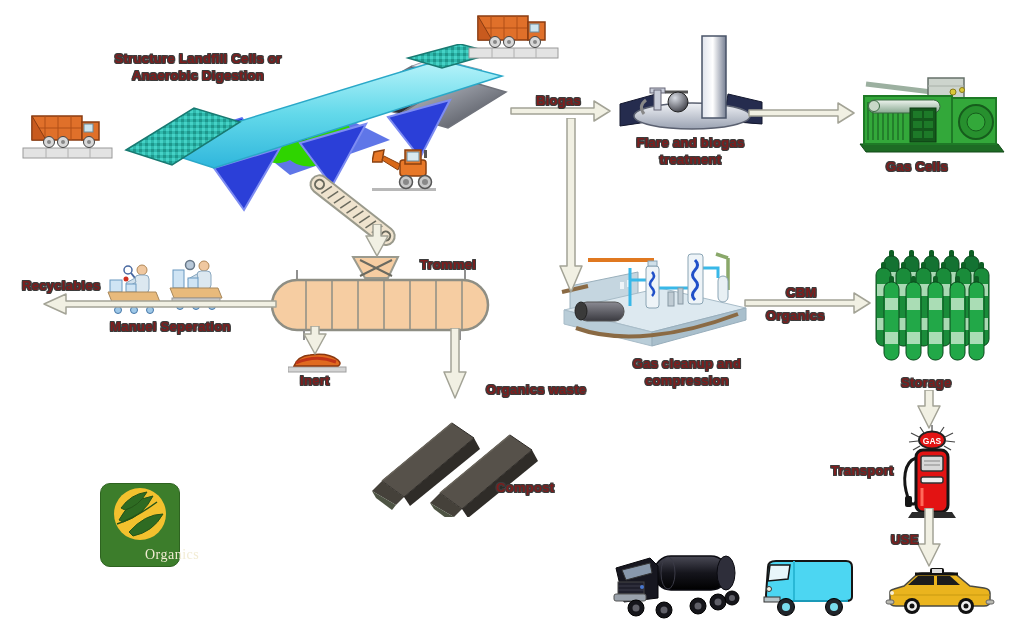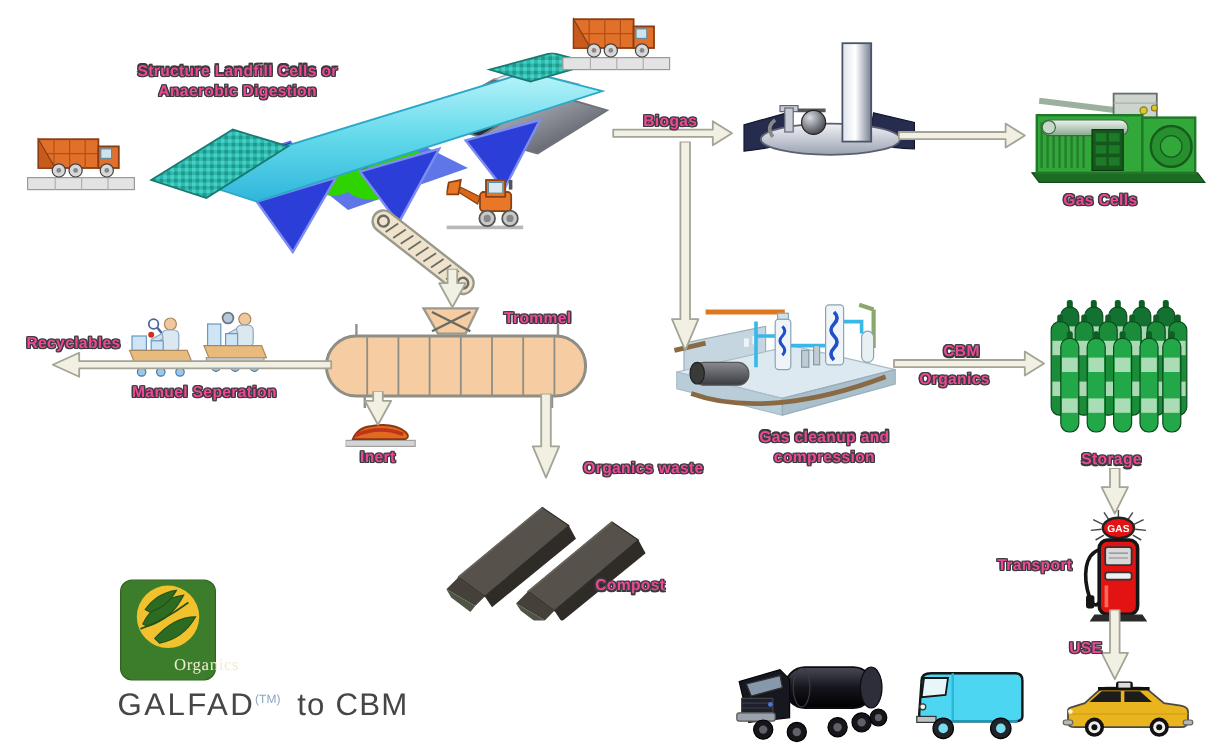--- a/index.html
+++ b/index.html
@@ -1,19 +1,19 @@
 <!DOCTYPE html>
 <html><head>
 <meta charset="utf-8">
 <style>
   html,body{margin:0;padding:0;background:#ffffff;}
   #stage{position:relative;width:1024px;height:623px;background:#ffffff;overflow:hidden;
          font-family:"Liberation Sans",sans-serif;}
   .abs{position:absolute;}
-  .lbl{position:absolute;font-weight:bold;font-size:13px;line-height:17px;color:#ec4899;
+  .lbl{position:absolute;font-weight:bold;font-size:13px;line-height:17px;color:#7f1d1d;
        letter-spacing:.3px;white-space:nowrap;
        text-shadow:-1px -1px 0 #3c3c3c,1px -1px 0 #3c3c3c,-1px 1px 0 #3c3c3c,1px 1px 0 #3c3c3c,
                    0 -1px 0 #3c3c3c,0 1px 0 #3c3c3c,-1px 0 0 #3c3c3c,1px 0 0 #3c3c3c;}
   .lbl.center{text-align:center;}
   svg{display:block;}
   .arrow polygon{fill:#f1f0e3;stroke:#a3a396;stroke-width:1.5;stroke-linejoin:round;}
   #logo{position:absolute;left:100px;top:483px;width:78px;height:82px;background:#3c7d2b;
         border-radius:10px;border:1px solid #2e6320;}
   #logo .logo-word{position:absolute;left:0;right:0;bottom:3px;text-align:center;
         font-family:"Liberation Serif",serif;font-size:14px;color:#f2ecd4;letter-spacing:.5px;margin-left:44px;}
@@ -446,20 +446,24 @@
   </svg>
   <svg class="abs arrow" style="left:916px;top:508px" width="26" height="60">
     <polygon points="9,0 17,0 17,36 24,36 13,58 2,36 9,36"></polygon>
   </svg>
 
   <div class="lbl center" style="left:103px;top:50px;width:190px">
     <div>Structure Landfill Cells or</div>
     <div>Anaerobic Digestion</div>
   </div>
   <div class="lbl" style="left:536px;top:92px">Biogas</div>
+  <div class="lbl center" style="left:618px;top:134px;width:145px">
+    <div>Flare and biogas</div>
+    <div>treatment</div>
+  </div>
   <div class="lbl" style="left:886px;top:158px">Gas Cells</div>
   <div class="lbl" style="left:420px;top:256px">Trommel</div>
   <div class="lbl" style="left:22px;top:277px">Recyclables</div>
   <div class="lbl" style="left:110px;top:318px">Manuel Seperation</div>
   <div class="lbl" style="left:300px;top:372px">Inert</div>
   <div class="lbl" style="left:486px;top:381px">Organics waste</div>
   <div class="lbl" style="left:496px;top:479px">Compost</div>
   <div class="lbl center" style="left:612px;top:355px;width:150px">
     <div>Gas cleanup and</div>
     <div>compression</div>
@@ -474,17 +478,14 @@
     <svg width="78" height="62" viewBox="0 0 78 62">
       <circle cx="39" cy="30" r="26" fill="#f2c12e"></circle>
       <path d="M18,36 Q28,16 52,12 Q42,32 22,38 Z" fill="#2e6b22" stroke="#245418"></path>
       <path d="M28,48 Q44,30 62,30 Q52,48 32,52 Z" fill="#2e6b22" stroke="#245418"></path>
       <path d="M20,24 Q30,10 46,8 Q38,22 24,26 Z" fill="#2e6b22" stroke="#245418"></path>
       <path d="M16,40 Q34,34 56,18" fill="none" stroke="#245418" stroke-width="1.5"></path>
     </svg>
     <div class="logo-word">Organics</div>
   </div>
 
-  <div id="footer">
-    <span>GALFAD</span><span class="tm">(TM)</span><span class="suffix">to CBM</span>
-  </div>
 
 </div>
 
 </body></html>

